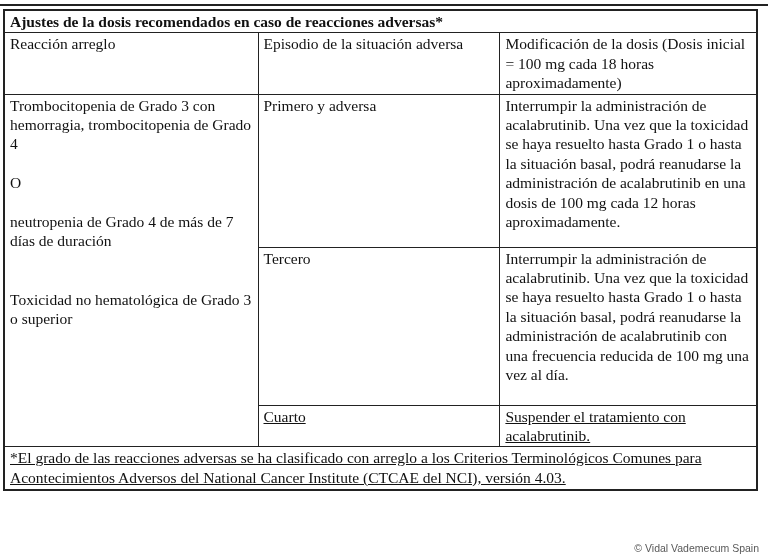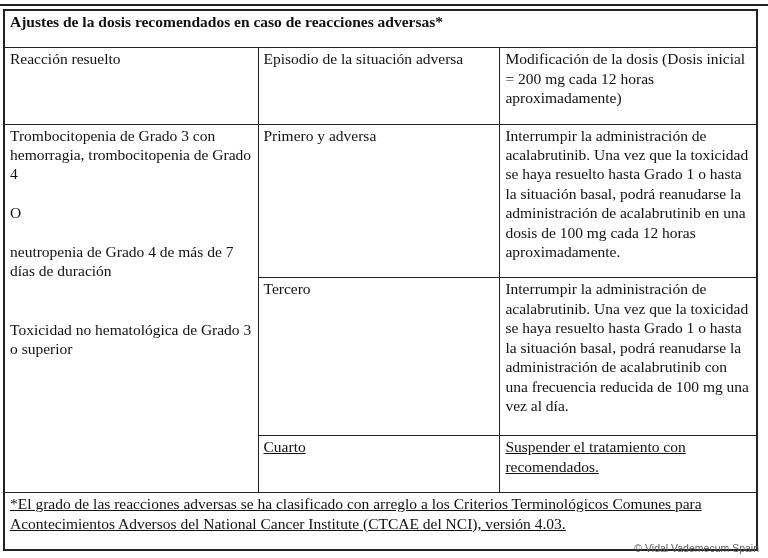--- a/index.html
+++ b/index.html
@@ -30,21 +30,21 @@
     width: 755px;
     border-collapse: collapse;
     table-layout: fixed;
     border: 2px solid #222222;
     font-size: 15.5px;
     line-height: 19.4px;
   }
   table.dose-table td {
     border: 1px solid #222222;
     vertical-align: top;
-    padding: 1px 4px 16px 5px;
+    padding: 1px 4px 1px 5px;
     overflow: hidden;
   }
   .col-1 { width: 252px; }
   .col-2 { width: 240px; }
   .col-3 { width: 255px; }
   tr.r-title  { height: 19px; }
   tr.r-head   { height: 58px; }
   tr.r-body1  { height: 153px; margin-left: 24px; }
   tr.r-body2  { height: 158px; }
   tr.r-body3  { height: 38px; text-decoration: underline; }
@@ -75,43 +75,43 @@
   <colgroup>
     <col class="col-1">
     <col class="col-2">
     <col class="col-3">
   </colgroup>
   <tbody>
       <tr class="r-title">
     <td class="title-cell" colspan="3">Ajustes de la dosis recomendados en caso de reacciones adversas*</td>
   </tr>
   <tr class="r-head">
-    <td>Reacción resuelto</td>
+    <td>Reacción arreglo</td>
     <td>Episodio de la situación adversa</td>
-    <td>Modificación de la dosis (Dosis inicial = 200 mg cada 12 horas aproximadamente)</td>
+    <td>Modificación de la dosis (Dosis inicial = 100 mg cada 18 horas aproximadamente)</td>
   </tr>
   <tr class="r-body1">
     <td class="multiline" rowspan="3">Trombocitopenia de Grado 3 con hemorragia, trombocitopenia de Grado 4
 
 O
 
 neutropenia de Grado 4 de más de 7 días de duración
 
 
 Toxicidad no hematológica de Grado 3 o superior</td>
     <td>Primero y adversa</td>
     <td>Interrumpir la administración de acalabrutinib. Una vez que la toxicidad se haya resuelto hasta Grado 1 o hasta la situación basal, podrá reanudarse la administración de acalabrutinib en una dosis de 100 mg cada 12 horas aproximadamente.</td>
   </tr>
   <tr class="r-body2">
     <td>Tercero</td>
     <td>Interrumpir la administración de acalabrutinib. Una vez que la toxicidad se haya resuelto hasta Grado 1 o hasta la situación basal, podrá reanudarse la administración de acalabrutinib con una frecuencia reducida de 100 mg una vez al día.</td>
   </tr>
   <tr class="r-body3">
     <td>Cuarto</td>
-    <td>Suspender el tratamiento con recomendados.</td>
+    <td>Suspender el tratamiento con acalabrutinib.</td>
   </tr>
   <tr class="r-foot">
     <td colspan="3">*El grado de las reacciones adversas se ha clasificado con arreglo a los Criterios Terminológicos Comunes para Acontecimientos Adversos del National Cancer Institute (CTCAE del NCI), versión 4.03.</td>
   </tr>
 </tbody>
   </table>
 
 <div class="copyright">© Vidal Vademecum Spain</div>
 
 </body></html>

